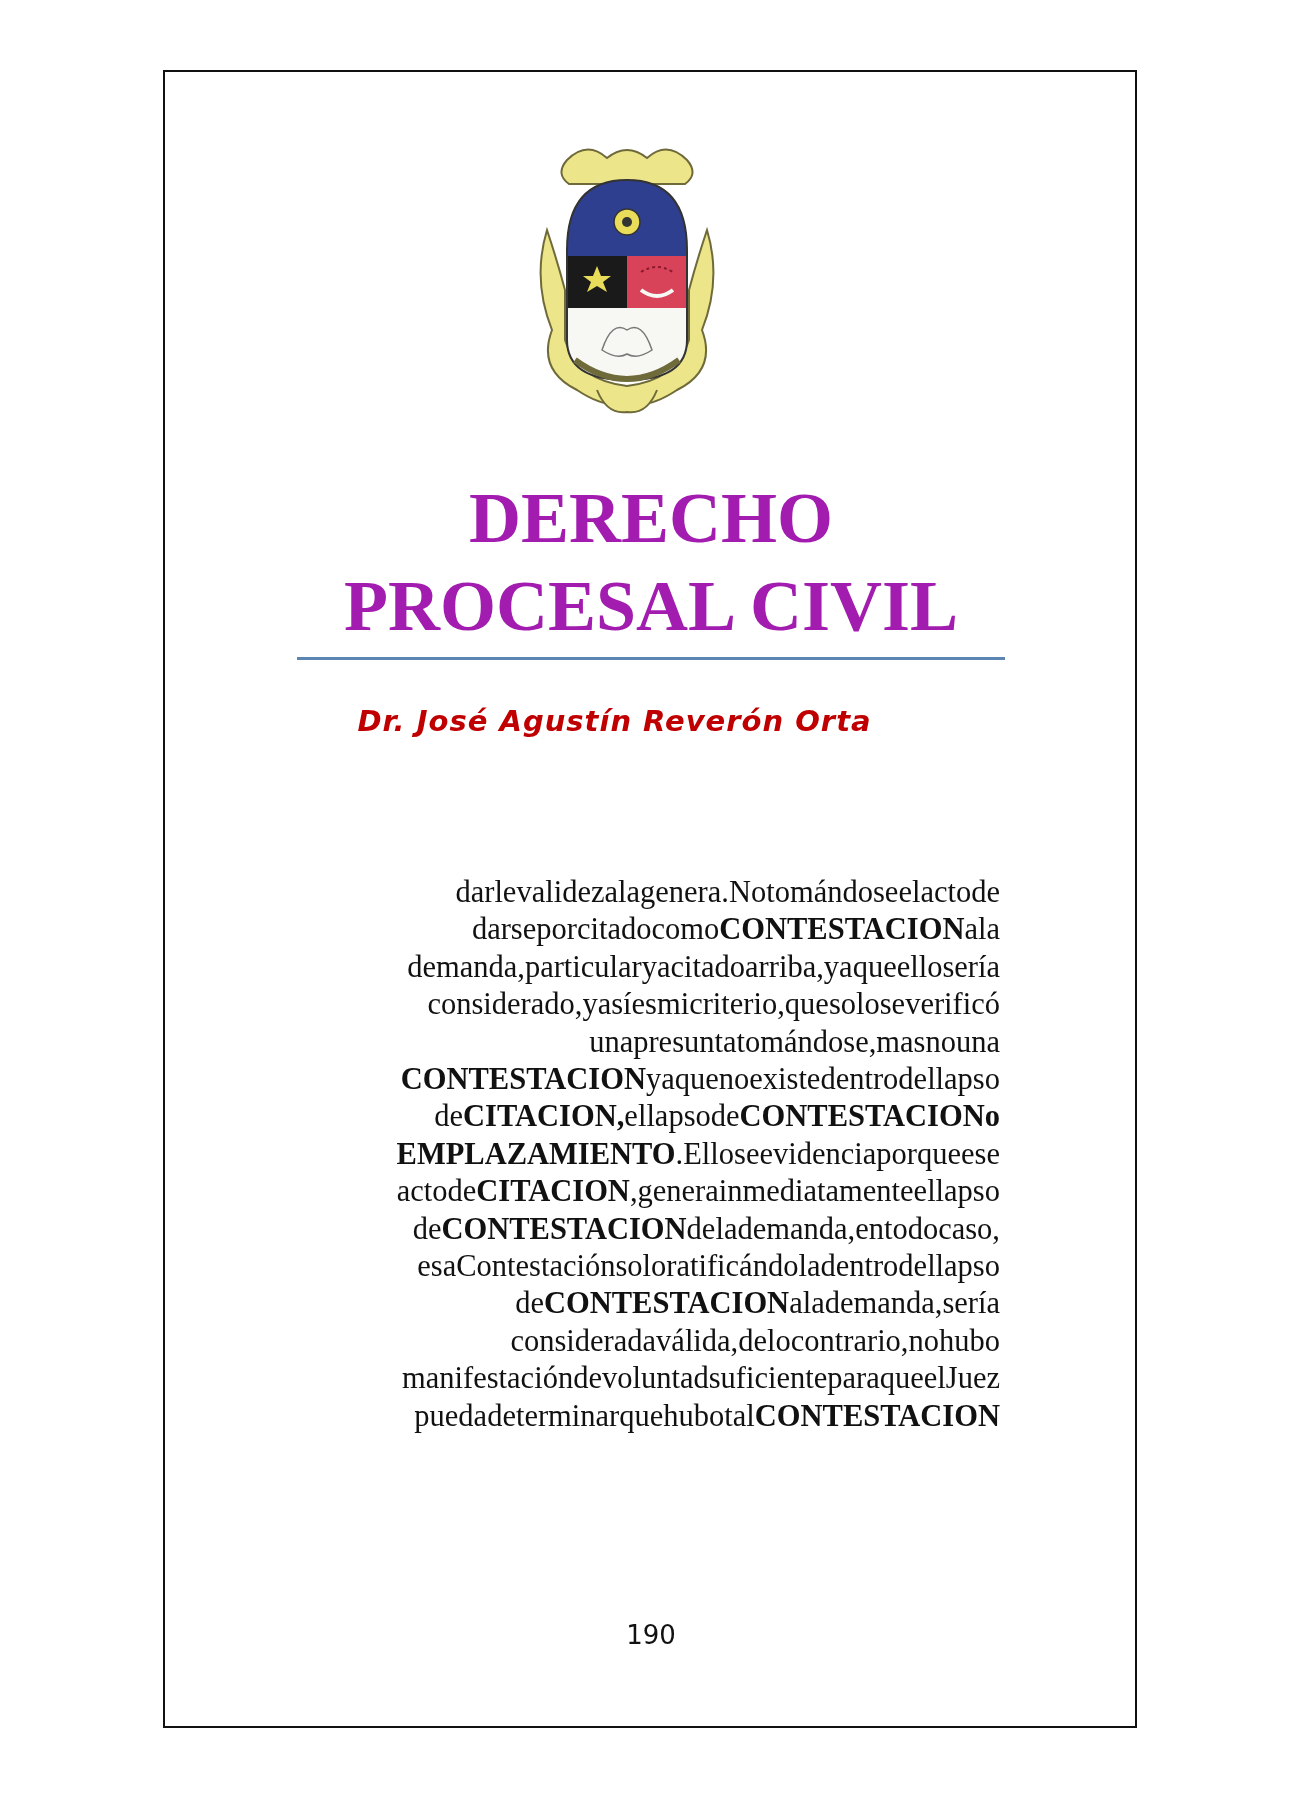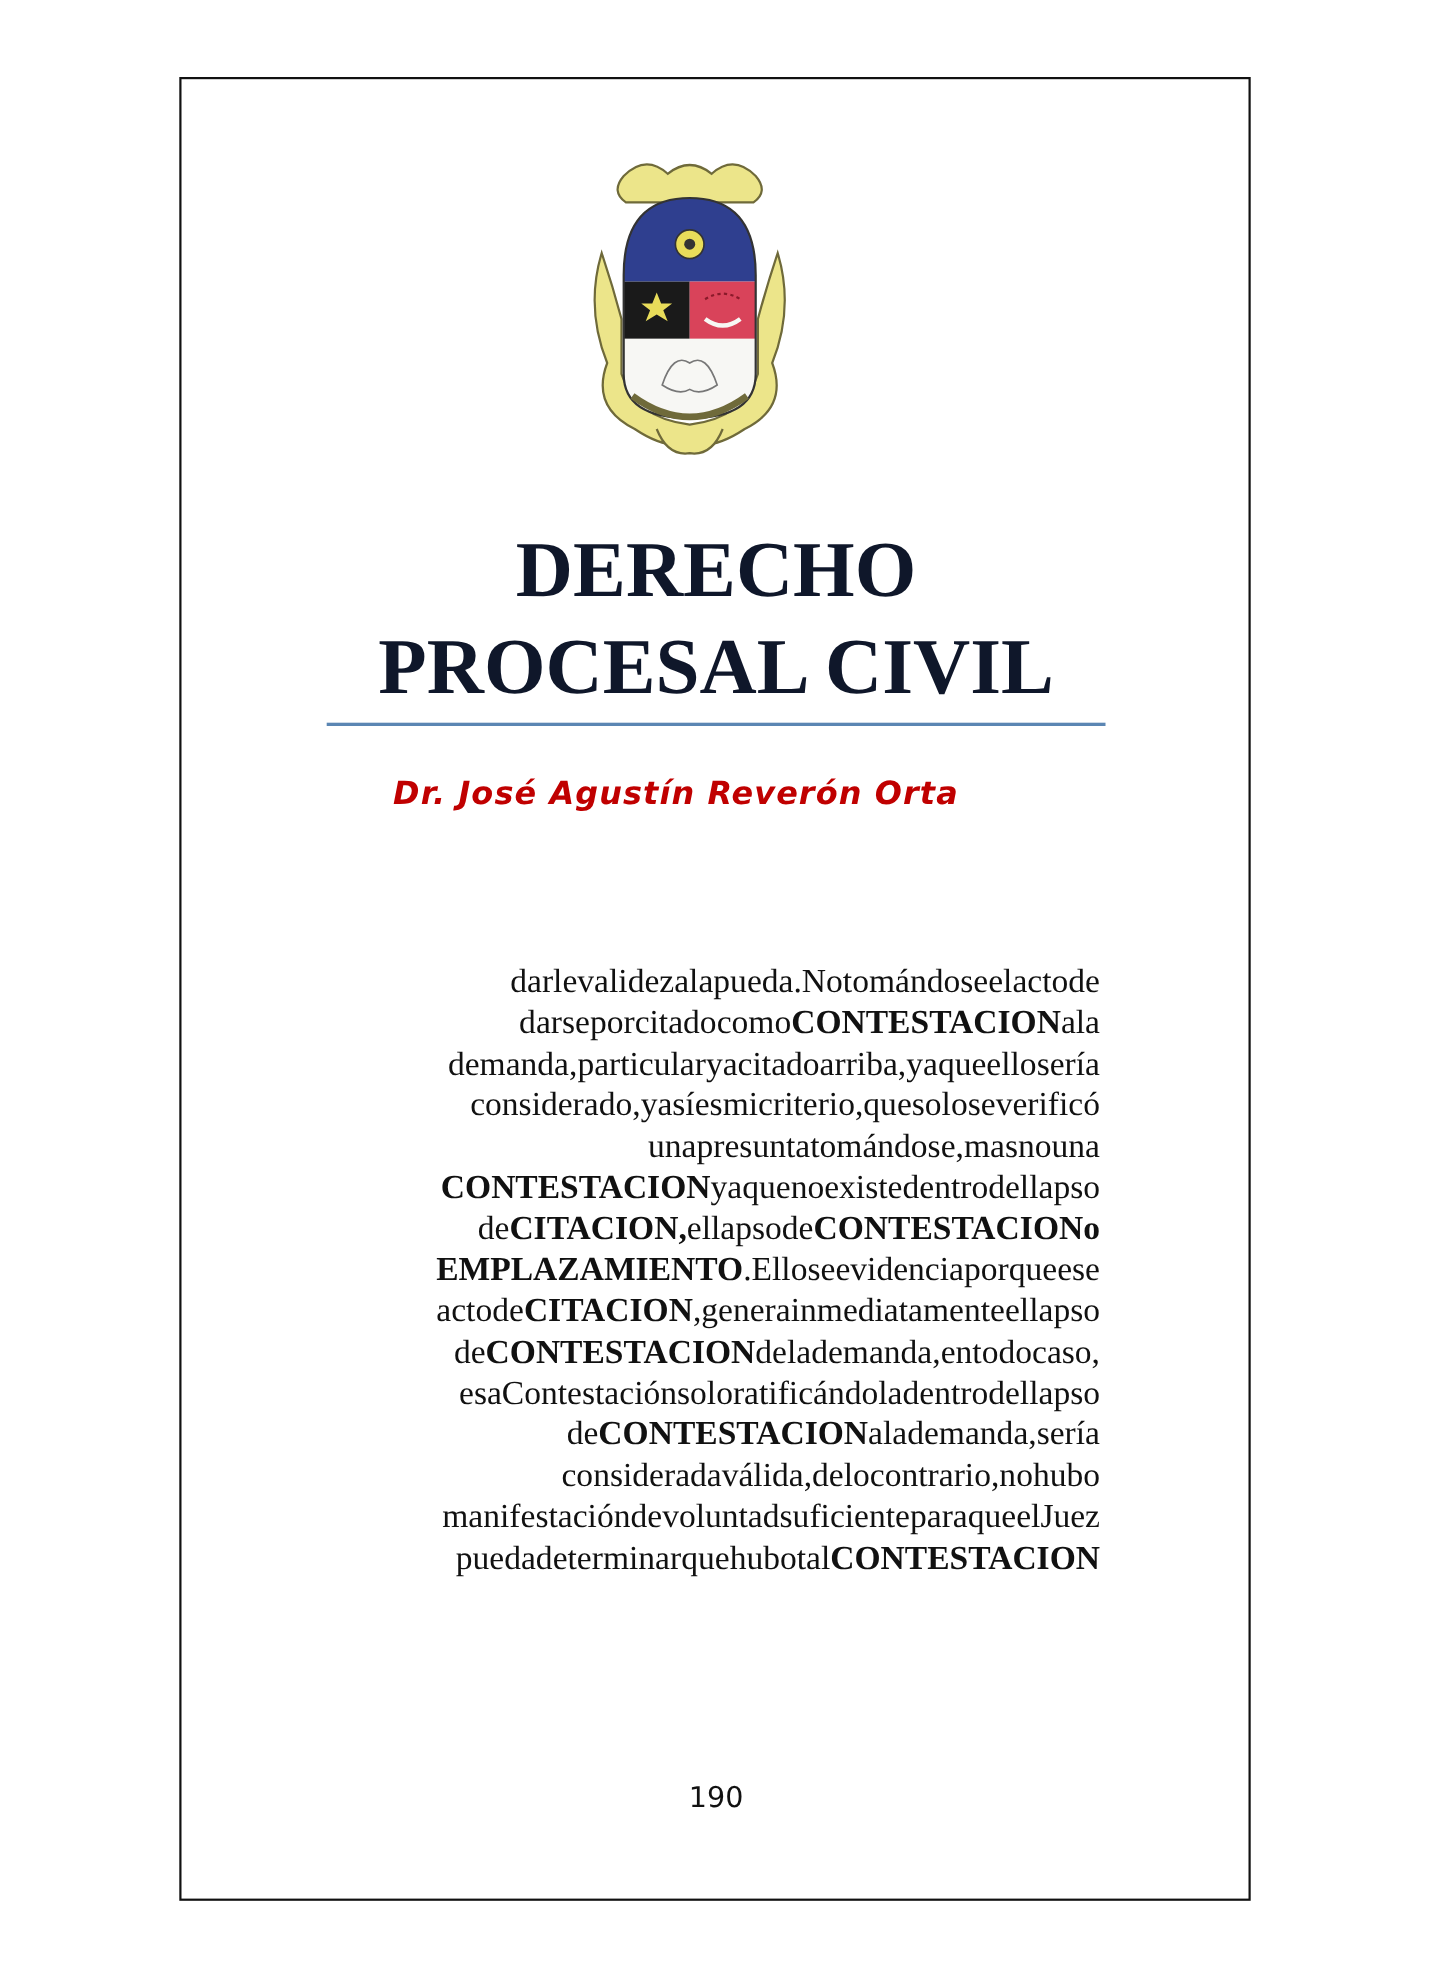--- a/index.html
+++ b/index.html
@@ -6,21 +6,21 @@
   body { width:1302px; height:1800px; position:relative; overflow:hidden; }
   .frame {
     position:absolute; left:163px; top:70px; width:974px; height:1658px;
     border:2px solid #111; box-sizing:border-box; background:#fff;
   }
   .crest {
     position:absolute; left:527px; top:140px; width:200px; height:280px;
   }
   .title {
     position:absolute; left:0; width:1302px; text-align:center;
-    font-family:"Liberation Serif", serif; font-weight:bold; color:#0f172a;
+    font-family:"Liberation Serif", serif; font-weight:bold; color:#a21caf;
     font-size:72px; line-height:80px; letter-spacing:0px;
   }
   .title.l1 { top:478px; }
   .title.l2 { top:566px; }
   .rule {
     position:absolute; left:297px; top:657px; width:708px; height:3px; background:#5b86b3;
   }
   .author {
     position:absolute; left:0; width:1229px; top:704px; text-align:center;
     font-family:"DejaVu Sans", sans-serif; font-style:italic; font-weight:bold;
@@ -74,21 +74,21 @@
 <div class="title l2">PROCESAL CIVIL</div>
 <div class="rule"></div>
 <div class="author">Dr. José Agustín Reverón Orta</div>
 
 <div class="body-text" id="body-text">
     <div class="line-inner">
       <span>darle</span>
       <span>validez</span>
       <span>a</span>
       <span>la</span>
-      <span>pueda.</span>
+      <span>genera.</span>
       <span>No</span>
       <span>tomándose</span>
       <span>el</span>
       <span>acto</span>
       <span>de</span>
     </div>
     <div class="line-inner">
       <span>darse</span>
       <span>por</span>
       <span>citado</span>

